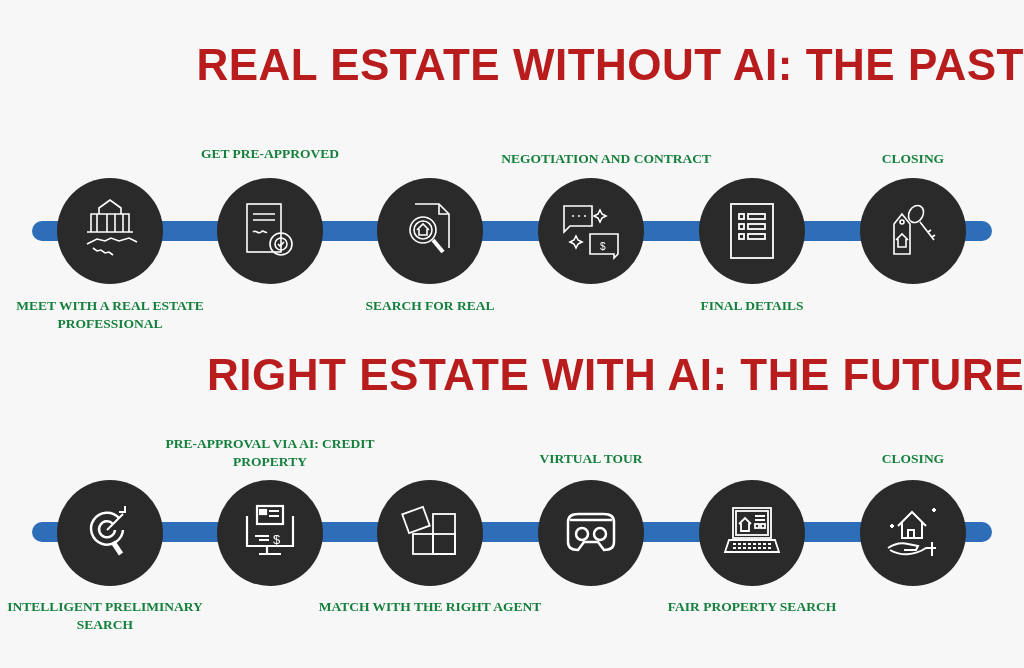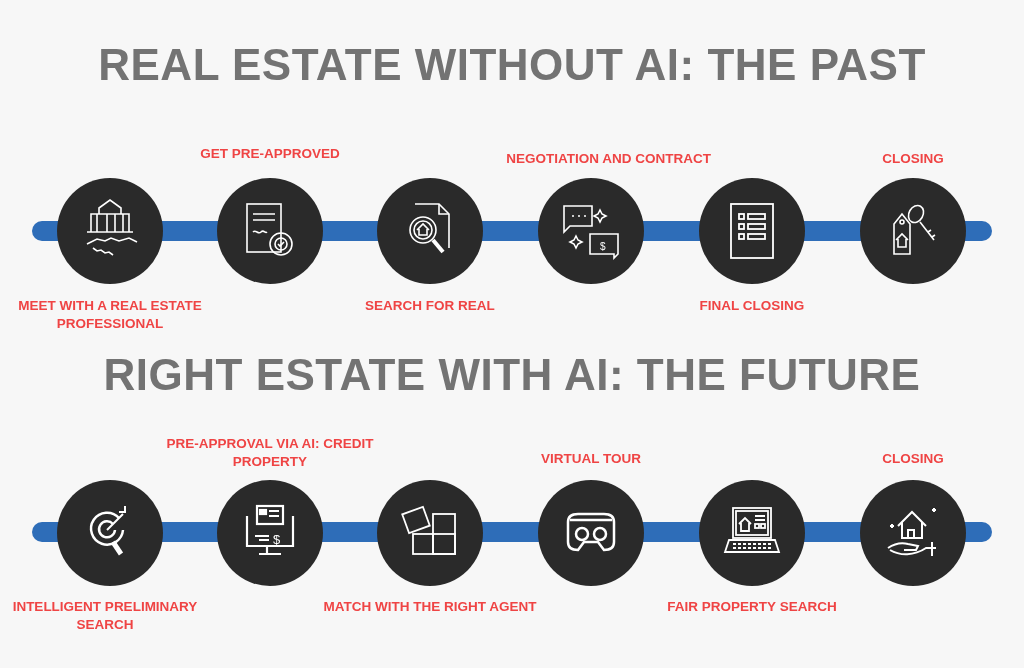--- a/index.html
+++ b/index.html
@@ -1,21 +1,21 @@
 <!DOCTYPE html>
 <html><head>
 <meta charset="utf-8">
 <style>
   html,body{margin:0;padding:0;}
   body{width:1024px;height:668px;background:#f7f7f7;position:relative;overflow:hidden;font-family:"Liberation Sans","DejaVu Sans",sans-serif;}
-  .title{position:absolute;left:0;width:1024px;text-align:center;color:#737373;font-weight:bold;font-size:44px;letter-spacing:0.5px;margin:0;}
+  .title{position:absolute;left:0;width:1024px;text-align:right;color:#b91c1c;font-weight:bold;font-size:44px;letter-spacing:0.5px;margin:0;}
   .bar{position:absolute;left:32px;width:960px;height:20px;border-radius:10px;background:#2e6db8;}
   .node{position:absolute;width:106px;height:106px;border-radius:50%;background:#2a2a2a;display:flex;align-items:center;justify-content:center;}
   .node svg{width:74px;height:74px;}
-  .label{position:absolute;width:240px;text-align:center;color:#ef4444;font-weight:bold;font-size:13.5px;line-height:18px;}
+  .label{position:absolute;width:240px;text-align:center;color:#15803d;font-weight:bold;font-size:13.5px;line-height:18px;font-family:Liberation Serif, serif;}
 </style>
 </head>
 <body>
 
 <h1 class="title" style="top:40px;">REAL ESTATE WITHOUT AI: THE PAST</h1>
 <div class="bar" style="top:221px;"></div>
 
 <div class="node" style="left:57px;top:178px;">
   <svg viewBox="0 0 74 74" fill="none" stroke="#fff" stroke-width="1.6">
     <path d="M14 38h46M18 38V20h38v18M26 20V14l11-8 11 8v6M24 20v18M50 20v18M34 20v18M42 20v18"></path>
@@ -62,21 +62,21 @@
   <svg viewBox="0 0 74 74" fill="none" stroke="#fff" stroke-width="1.8">
     <rect x="16" y="10" width="42" height="54"></rect>
     <rect x="24" y="20" width="5" height="5"></rect>
       <rect x="33" y="20" width="17" height="5"></rect>
     <rect x="24" y="30" width="5" height="5"></rect>
       <rect x="33" y="30" width="17" height="5"></rect>
     <rect x="24" y="40" width="5" height="5"></rect>
       <rect x="33" y="40" width="17" height="5"></rect>
   </svg>
 </div>
-<div class="label" style="left:632px;top:297px;">FINAL CLOSING</div>
+<div class="label" style="left:632px;top:297px;">FINAL DETAILS</div>
 
 <div class="node" style="left:860px;top:178px;">
   <svg viewBox="0 0 74 74" fill="none" stroke="#fff" stroke-width="1.6">
     <path d="M18 30l8-10 8 10v30H18z"></path>
       <circle cx="26" cy="28" r="2"></circle>
     <path d="M20 46l6-6 6 6M22 45v8h8v-8"></path>
     <ellipse cx="40" cy="20" rx="7" ry="9" transform="rotate(30 40 20)"></ellipse>
     <path d="M44 28l14 18M52 38l3-2M56 43l3-2"></path>
   </svg>
 </div>

